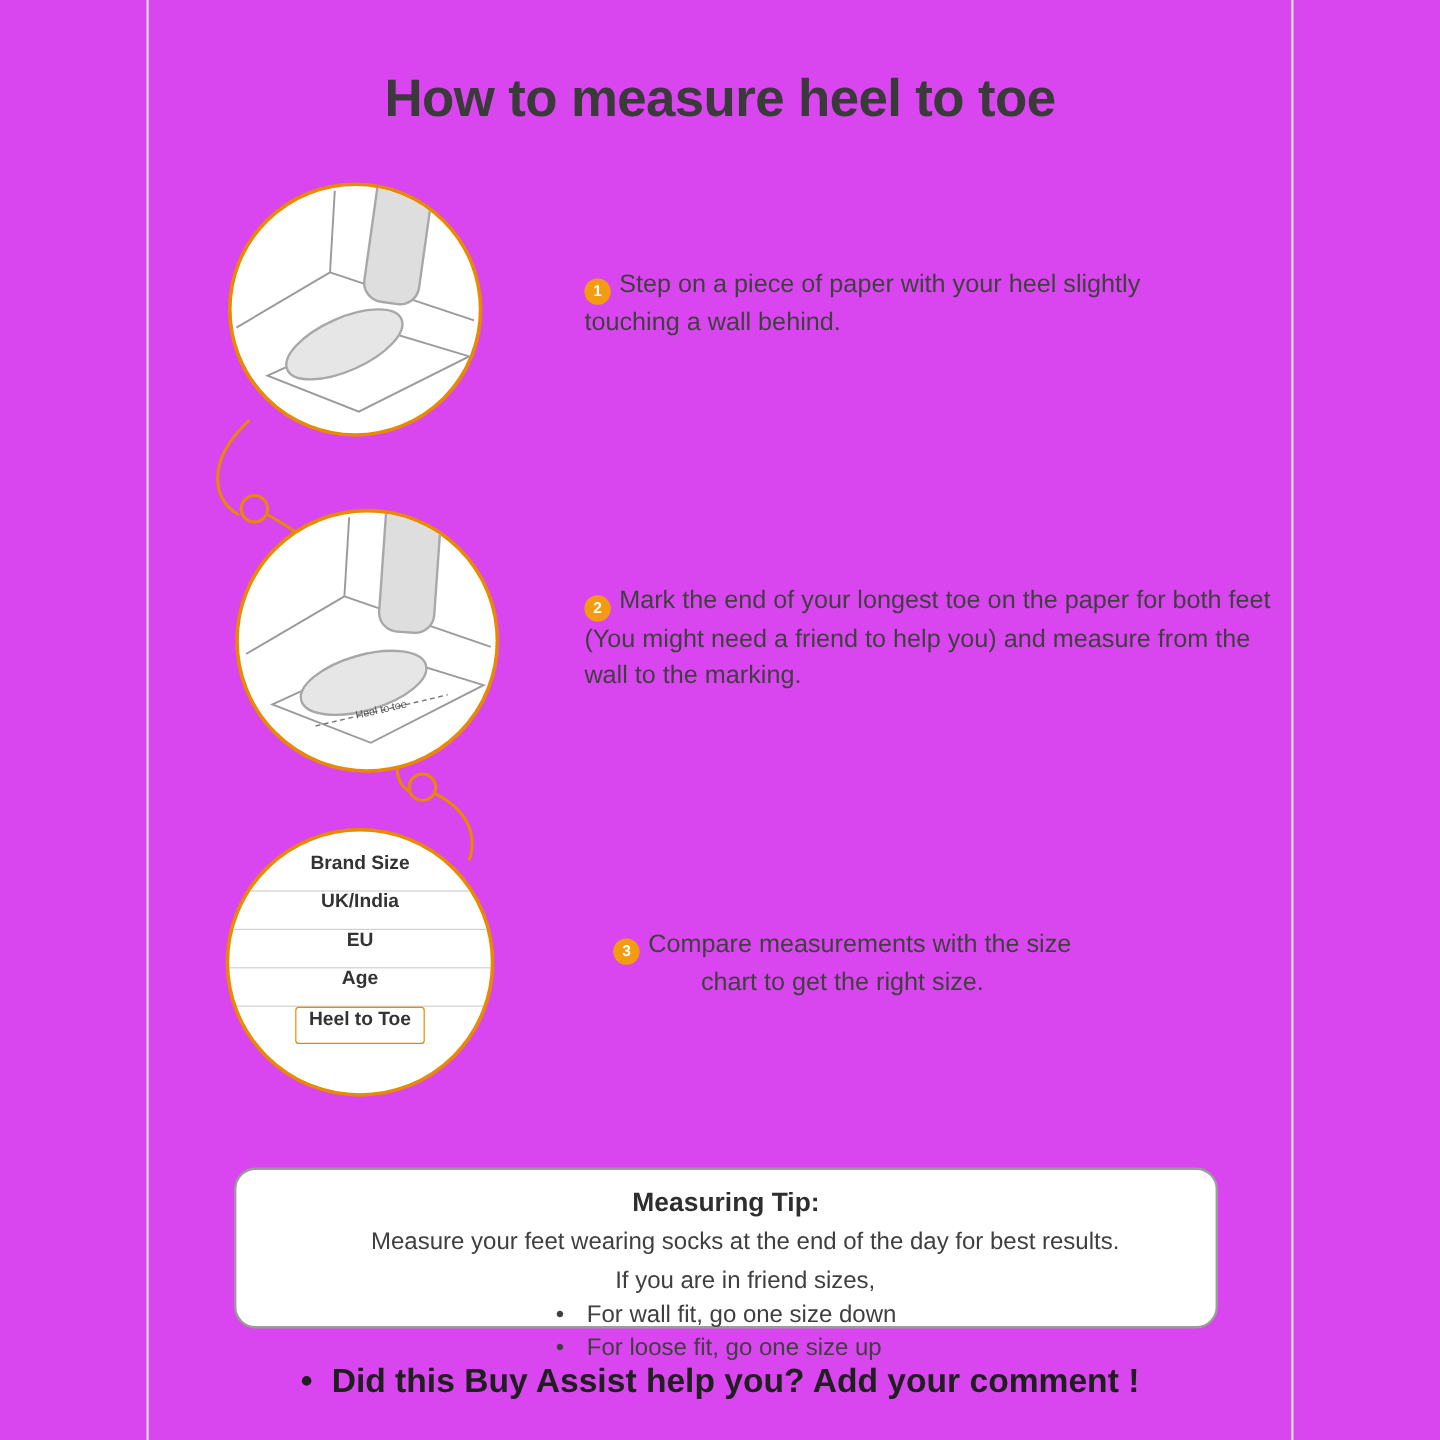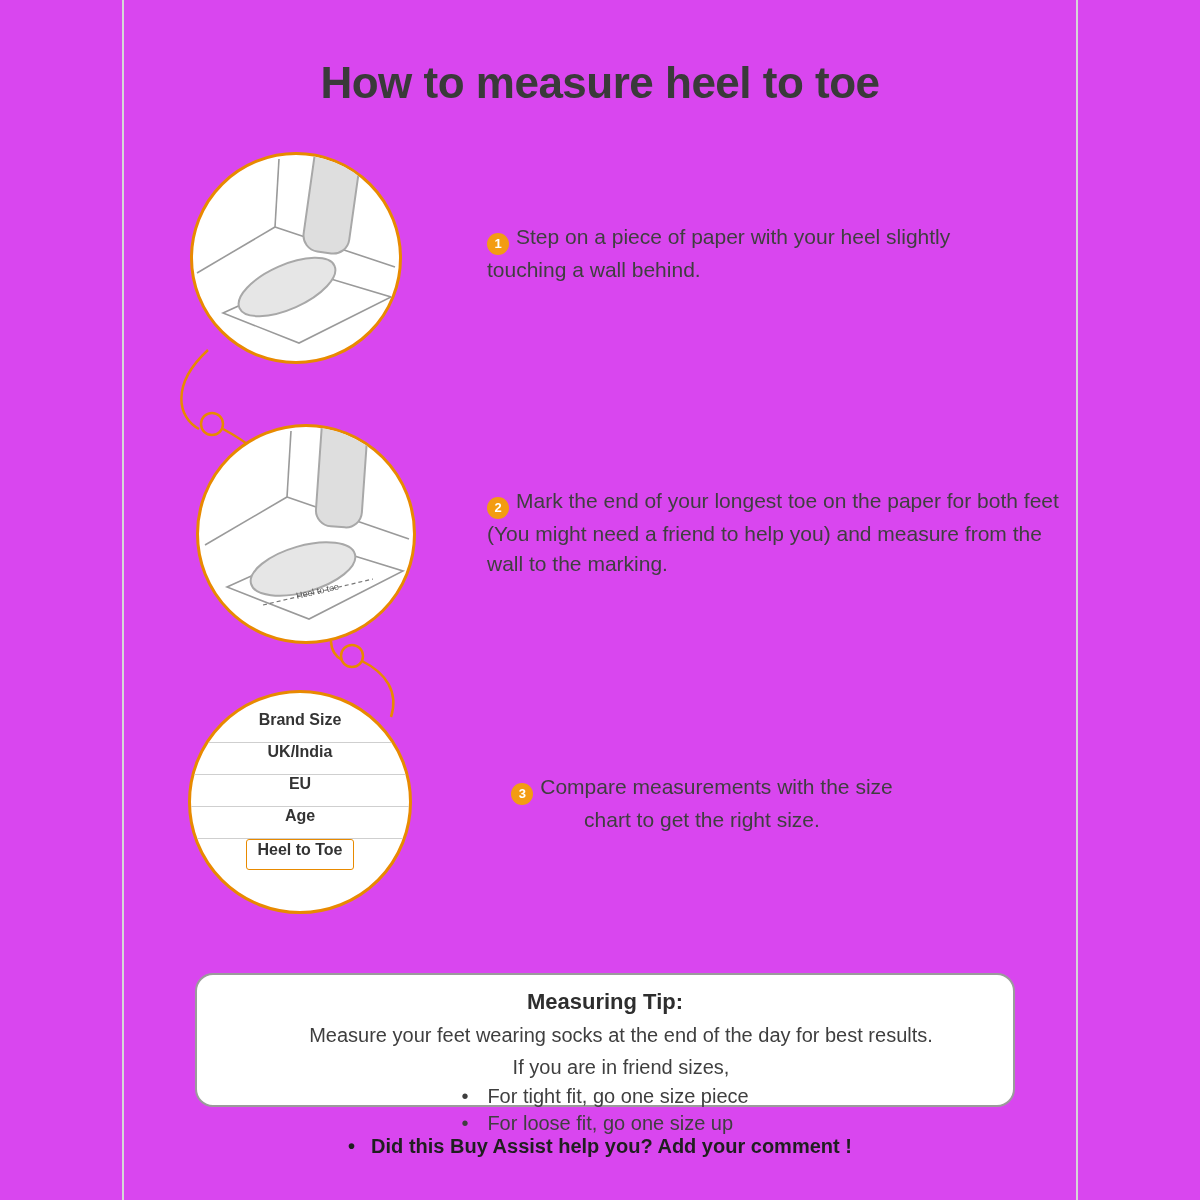--- a/index.html
+++ b/index.html
@@ -64,21 +64,21 @@
     box-sizing:border-box;padding-top:14px;margin-top:40px;
   }
   .tip-title{text-align:center;font-size:22px;font-weight:bold;color:#2e2e2e;}
   .tip-line{text-align:center;font-size:20px;color:#3f3f3f;margin-top:9px;padding-left:32px;}
   .tip-bullets{display:table;margin:4px auto 0 auto;text-align:left;}
   .tip-bullet{font-size:20px;color:#3f3f3f;line-height:27px;}
   .tip-bullet .dot{display:inline-block;width:26px;text-align:left;color:#3f3f3f;}
 
   .footer{
     position:absolute;top:1135px;left:0;width:100%;
-    text-align:center;font-size:20px;font-weight:bold;color:#1f1f1f;
+    text-align:center;font-size:28px;font-weight:bold;color:#1f1f1f;
   }
   .footer .dot{margin-right:16px;}
 
   svg .line{stroke:#9a9a9a;stroke-width:1.6;fill:none;}
   svg .paper{fill:#ffffff;stroke:#9a9a9a;stroke-width:1.6;}
   svg .sock{fill:#dedede;stroke:#a8a8a8;stroke-width:2;}
   svg .foot{fill:#e6e6e6;stroke:#a8a8a8;stroke-width:2;}
   svg .measure{stroke:#777;stroke-width:1.2;stroke-dasharray:4 3;fill:none;}
   svg .tinylabel{font-family:"Liberation Sans",sans-serif;font-size:9px;fill:#555;}
   svg .curve{stroke:#E88A00;stroke-width:2.5;fill:none;}
@@ -156,21 +156,21 @@
 
   <div class="step step-3">
     <span class="step-badge">3</span><span>Compare measurements with the size chart to get the right size.</span>
   </div>
 
   <div class="tip-box">
     <div class="tip-title">Measuring Tip:</div>
     <div class="tip-line">Measure your feet wearing socks at the end of the day for best results.</div>
     <div class="tip-line">If you are in friend sizes,</div>
     <div class="tip-bullets">
-      <div class="tip-bullet"><span class="dot">•</span><span>For tight fit, go one size piece</span></div>
+      <div class="tip-bullet"><span class="dot">•</span><span>For wall fit, go one size down</span></div>
       <div class="tip-bullet"><span class="dot">•</span><span>For loose fit, go one size up</span></div>
     </div>
   </div>
 
   <div class="footer">
     <span class="dot">•</span><span>Did this Buy Assist help you? Add your comment !</span>
   </div>
 
 </div>
 

